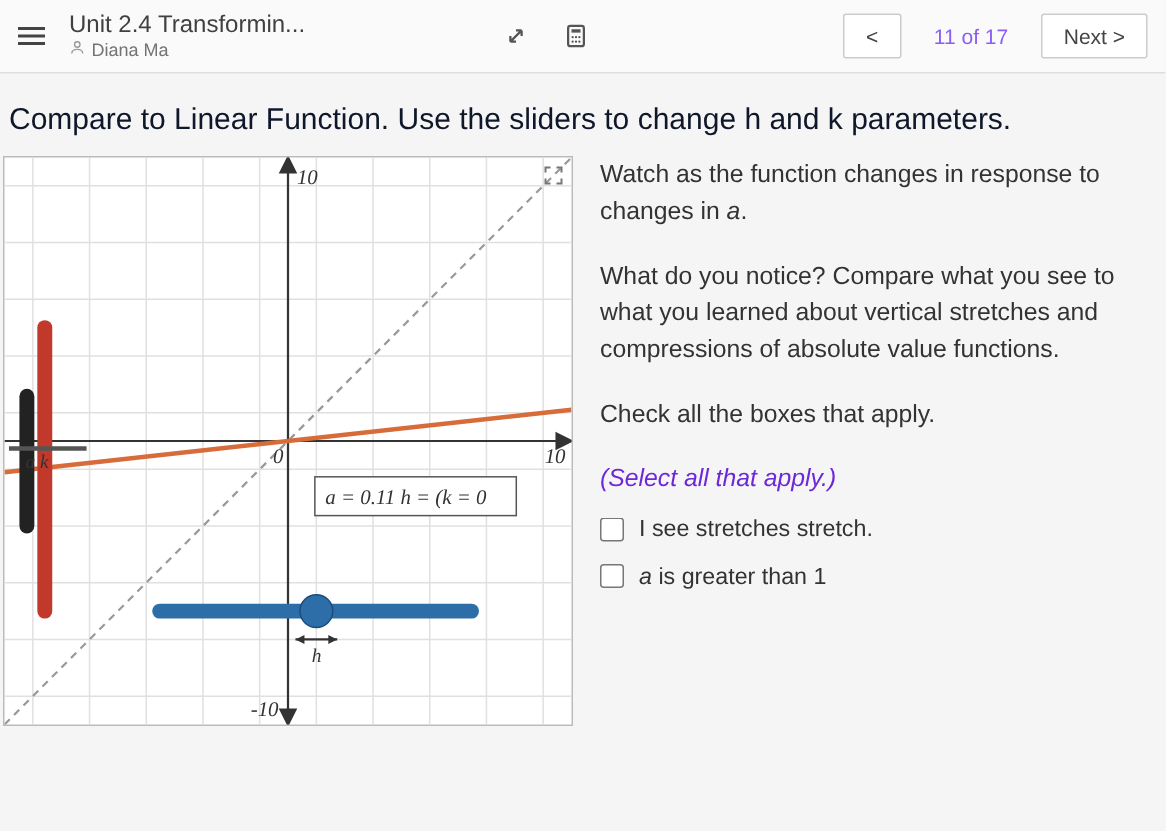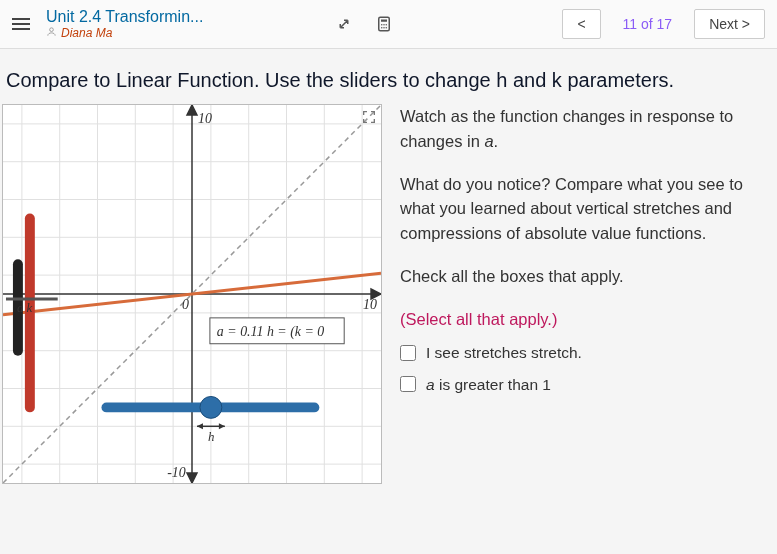--- a/index.html
+++ b/index.html
@@ -23,22 +23,22 @@
       display: flex;
       flex-direction: column;
       gap: 3px;
       cursor: pointer;
       margin-right: 4px;
     }
     .hamburger div {
       width: 18px; height: 2px; background: #444;
     }
     .title-block { flex: 0 0 auto; }
-    .title { font-size: 16px; color: #0369a1; }
-    .subtitle { font-size: 12px; color: #c2410c; display: flex; align-items: center; gap: 4px; font-style: italic; }
+    .title { font-size: 16px; color: #404040; }
+    .subtitle { font-size: 12px; color: #737373; display: flex; align-items: center; gap: 4px; }
     .header-icons {
       display: flex;
       gap: 22px;
       align-items: center;
       margin-left: 120px;
     }
     .hicon { width: 18px; height: 18px; color: #555; cursor: pointer; }
     .spacer { flex: 1; }
     .nav-btn {
       border: 1px solid #ccc;
@@ -77,21 +77,21 @@
       position: absolute;
       top: 4px; right: 4px;
       width: 16px; height: 16px;
       color: #777;
       cursor: pointer;
       z-index: 10;
     }
     .right { flex: 1; font-size: 16.5px; color: #333; line-height: 1.5; padding-right: 8px;}
     .right p { margin-bottom: 18px; }
     .right .bold { font-weight: normal; }
-    .right .hint { color: #be185d; margin-bottom: 10px; }
+    .right .hint { font-style: italic; color: #6d28d9; margin-bottom: 10px; }
     .checks { display: flex; flex-direction: column; gap: 8px; }
     .check-row { display: flex; align-items: center; gap: 10px; font-size: 15.5px; }
     .check-row input { width: 16px; height: 16px; cursor: pointer; }
     .ital { font-style: italic; }
     .axis-label { font-family: serif; font-size: 14px; font-style: italic; fill:#333; }
     .param-box-rect { fill: #fff; stroke: #555; stroke-width: 1; }
     .param-box-text { font-family: serif; font-size: 14px; font-style: italic; fill:#333; }
     .slider-label { font-family: serif; font-size: 13px; font-style: italic; fill:#333; }
   </style>
 </head>

